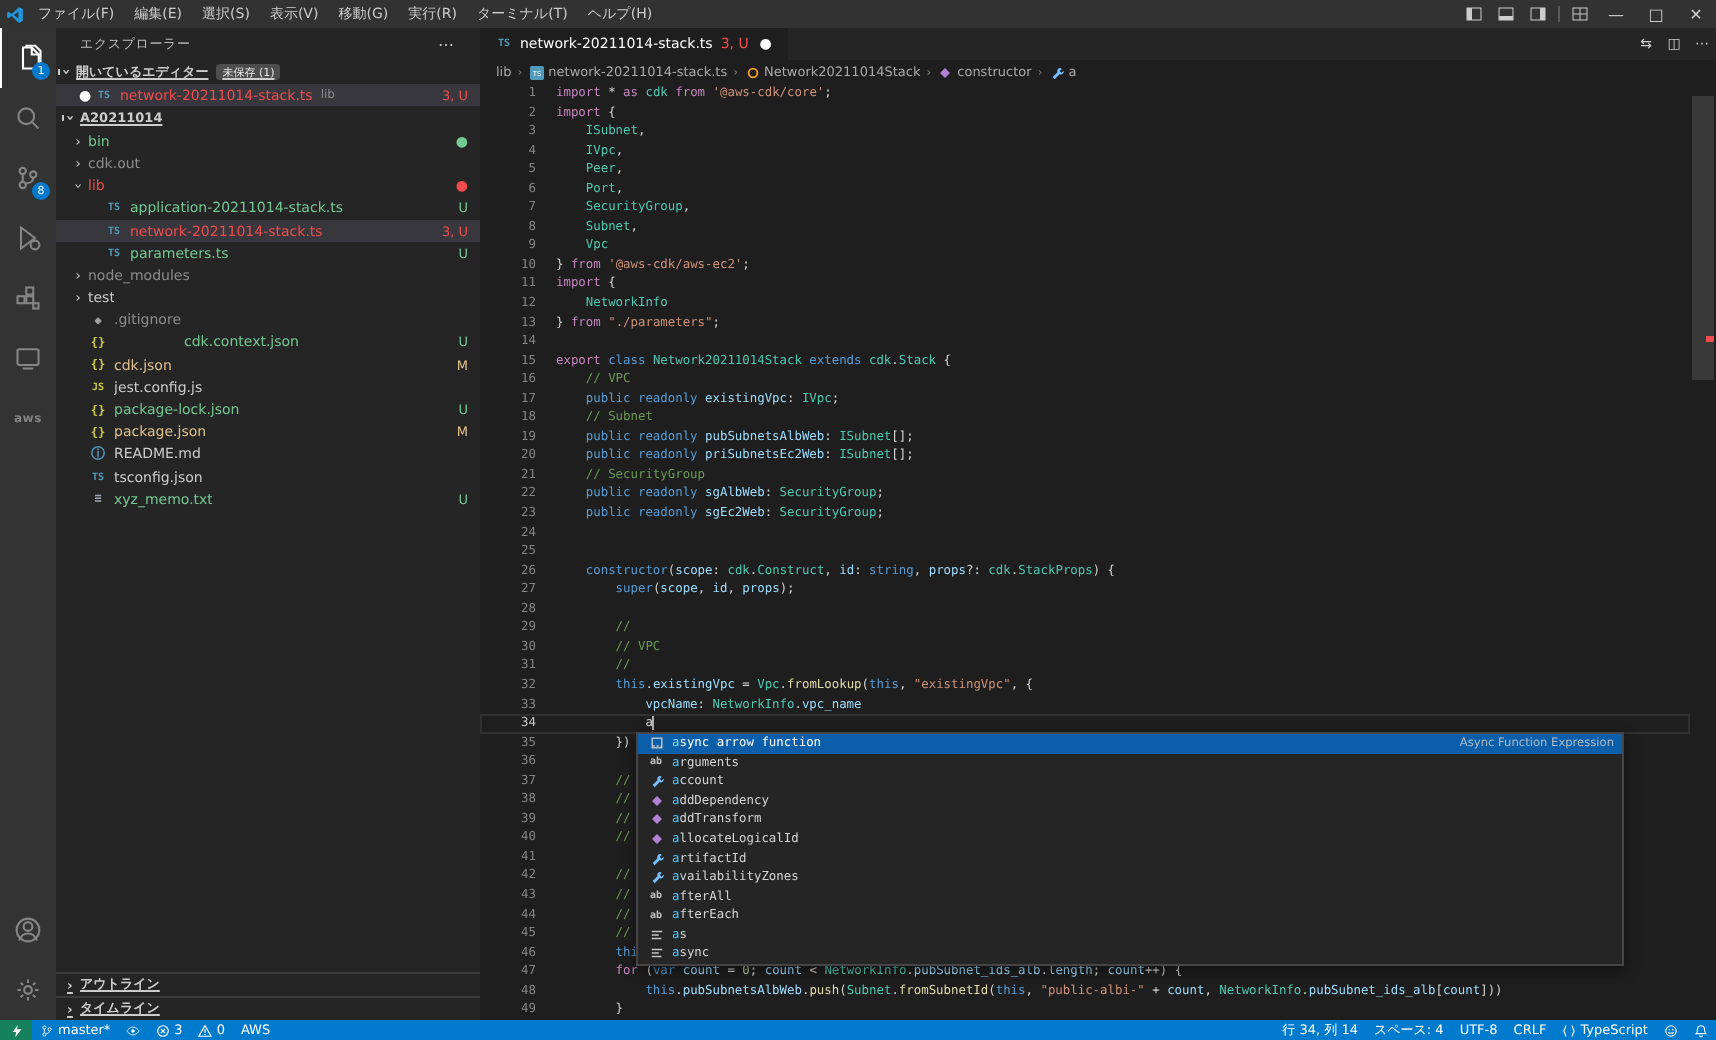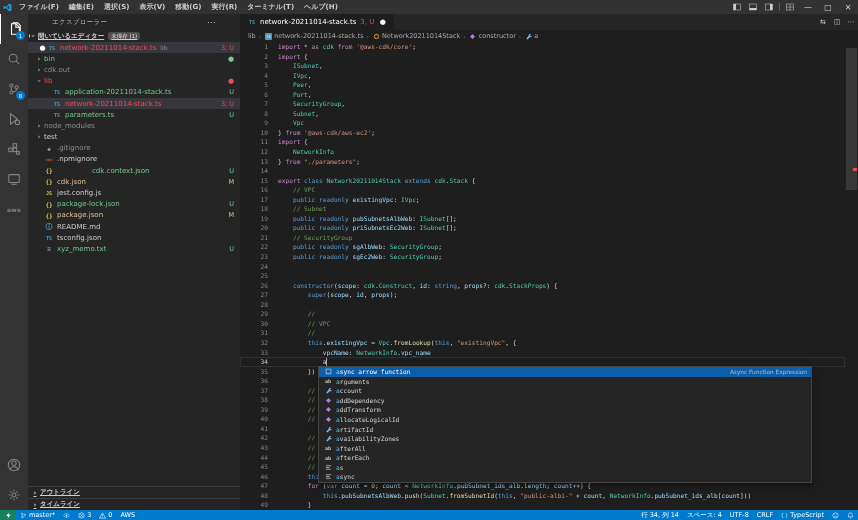--- a/index.html
+++ b/index.html
@@ -5,21 +5,21 @@
   * { margin:0; padding:0; box-sizing:border-box; }
   html,body { width:858px; height:520px; overflow:hidden; background:#1e1e1e;
     font-family:"DejaVu Sans","Liberation Sans",sans-serif; -webkit-font-smoothing:antialiased; }
   .mono { font-family:"DejaVu Sans Mono","Liberation Mono",monospace; }
 
   
   .titlebar { position:absolute; top:0; left:0; right:0; height:14px; background:#323233;
     display:flex; align-items:center; color:#cccccc; font-size:7px; z-index:50; }
   .vscode-logo { width:14px; height:14px; display:flex; align-items:center; justify-content:center; }
   .vscode-logo svg { width:9px; height:9px; }
-  .menu-item { padding:0 5px; height:14px; display:flex; align-items:center; cursor:default;font-weight:bold; }
+  .menu-item { padding:0 5px; height:14px; display:flex; align-items:center; cursor:default; }
   .tb-title { position:absolute; left:0; right:0; text-align:center; pointer-events:none; color:#bbbbbb; }
   .tb-right { margin-left:auto; display:flex; align-items:center; height:14px; }
   .tb-ico { width:16px; height:14px; display:flex; align-items:center; justify-content:center; color:#cccccc; }
   .tb-ico svg { width:8px; height:8px; }
   .tb-sep { width:1px; height:8px; background:#5a5a5a; margin:0 2px; }
   .win-btn { width:20px; height:14px; display:flex; align-items:center; justify-content:center; font-size:8px; }
 
   
   .main { position:absolute; top:14px; left:0; right:0; bottom:10px; display:flex; }
 
@@ -29,21 +29,21 @@
   .ab-item svg { width:14px; height:14px; stroke:#858585; fill:none; stroke-width:1.2; }
   .ab-item.active svg { stroke:#ffffff; }
   .ab-item.active { border-left:1.5px solid #ffffff; }
   .ab-badge { position:absolute; right:3px; bottom:4px; min-width:9px; height:9px; border-radius:5px;
     background:#007acc; color:#fff; font-size:5.5px; display:flex; align-items:center; justify-content:center; padding:0 1px; }
   .ab-bottom { margin-top:auto; }
   .ab-aws { color:#858585; font-size:6px; font-weight:bold; letter-spacing:0.3px; }
 
   
   .sidebar { width:212px; background:#252526; color:#cccccc; display:flex; flex-direction:column; font-size:7px; overflow:hidden; }
-  .sb-header { height:16px; display:flex; align-items:center; padding:0 24px; color:#bbbbbb; font-size:6.5px; letter-spacing:0.3px; flex:0 0 auto; }
+  .sb-header { height:16px; display:flex; align-items:center; padding:0 12px; color:#bbbbbb; font-size:6.5px; letter-spacing:0.3px; flex:0 0 auto; }
   .sb-header .dots { margin-left:auto; color:#cccccc; font-size:8px; letter-spacing:1px; }
   .sb-section-h { height:12px; display:flex; align-items:center; font-weight:bold; font-size:6.5px; color:#cccccc; flex:0 0 auto;text-decoration:underline; }
   .chev { width:10px; text-align:center; font-size:7px; color:#cccccc; display:inline-block; }
   .chev.exp { transform:rotate(90deg); }
   .sb-badge { margin-left:4px; background:#4d4d4d; color:#e8e8e8; border-radius:2px; padding:0.5px 3px; font-size:5.5px; font-weight:normal; }
   .row { height:11.2px; display:flex; align-items:center; padding-right:6px; cursor:pointer; flex:0 0 auto; white-space:nowrap; }
   .row.sel { background:#37373d; }
   .row .name { overflow:hidden; text-overflow:ellipsis; }
   .row .deco { margin-left:auto; font-size:6.5px; padding-left:4px; }
   .row .dot { margin-left:auto; font-size:7px; }
@@ -241,20 +241,24 @@
     </div>
     <div id="open-editors">
         <div class="row sel" style="padding-left: 10px;">
           <span class="dirty-dot">●</span>
           <span class="fi fi-ts">TS</span>
           <span class="name" style="color: rgb(241, 76, 76);">network-20211014-stack.ts</span>
           <span class="desc">lib</span>
           <span class="deco" style="color: rgb(241, 76, 76);">3, U</span>
         </div>
       </div>
+    <div class="sb-section-h" style="padding-left:2px;">
+      <span class="chev exp">›</span>
+      <span>A20211014</span>
+    </div>
     <div id="file-tree">
         <div class="row" style="padding-left: 6px;">
           <span class="chev">›</span>
           <span class="name" style="color: rgb(115, 201, 145); text-align: right;">bin</span>
           <span class="dot" style="color: rgb(115, 201, 145);">●</span>
         </div>
         <div class="row" style="padding-left: 6px;">
           <span class="chev">›</span>
           <span class="name" style="color: rgb(140, 140, 140);">cdk.out</span>
         </div>
@@ -286,25 +290,20 @@
           <span class="name" style="color: rgb(140, 140, 140);">node_modules</span>
         </div>
         <div class="row" style="padding-left: 6px;">
           <span class="chev">›</span>
           <span class="name">test</span>
         </div>
         <div class="row" style="padding-left: 6px;">
           <span style="width: 10px; flex: 0 0 auto;"></span>
           <span class="fi fi-git">◆</span>
           <span class="name" style="color: rgb(140, 140, 140);">.gitignore</span>
-        </div>
-        <div class="row" style="padding-left: 6px;">
-          <span style="width: 10px; flex: 0 0 auto;"></span>
-          <span class="fi fi-npm">npm</span>
-          <span class="name">.npmignore</span>
         </div>
         <div class="row" style="padding-left: 6px;">
           <span style="width: 10px; flex: 0 0 auto;"></span>
           <span class="fi fi-json">{}</span>
           <span class="name" style="color: rgb(115, 201, 145); margin-left: 35px;">cdk.context.json</span>
           <span class="deco" style="color: rgb(115, 201, 145);">U</span>
         </div>
         <div class="row" style="padding-left: 6px;">
           <span style="width: 10px; flex: 0 0 auto;"></span>
           <span class="fi fi-json">{}</span>

